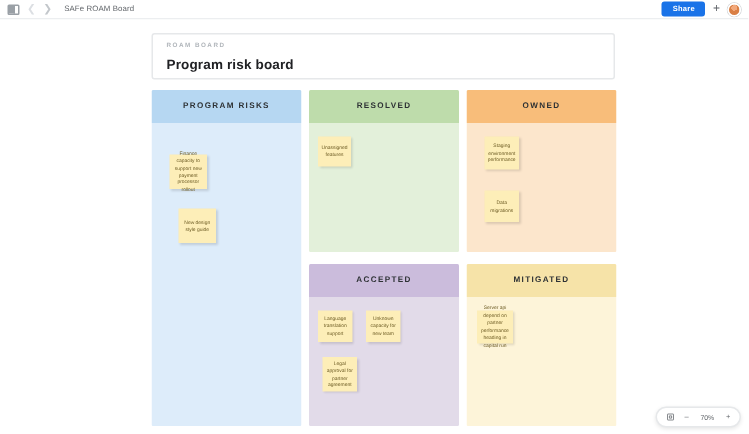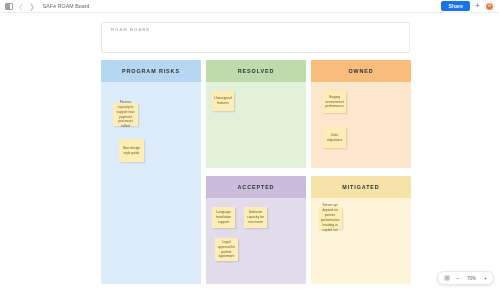--- a/index.html
+++ b/index.html
@@ -167,20 +167,21 @@
             <path d="M3 12h18M12 3c3 3 3 15 0 18M12 3c-3 3-3 15 0 18"></path>
           </svg>
       </span>
     </div>
   </div>
 
   <div class="canvas">
 
     <div class="board-header">
       <div class="board-kicker">ROAM BOARD</div>
+      <div class="board-title">Program risk board</div>
     </div>
 
     <div class="col" style="left:101px; top:47px; width:100px; height:224px;">
       <div class="col-head" style="background:#b6d7f2;">
         <span>PROGRAM RISKS</span>
       </div>
       <div class="col-body" style="background:#ddecfa;">
         <div class="note" style="left:12px; top:21px; width:25px; height:23px;">
           <span>Finance capacity to support new payment processor rollout</span>
         </div>

